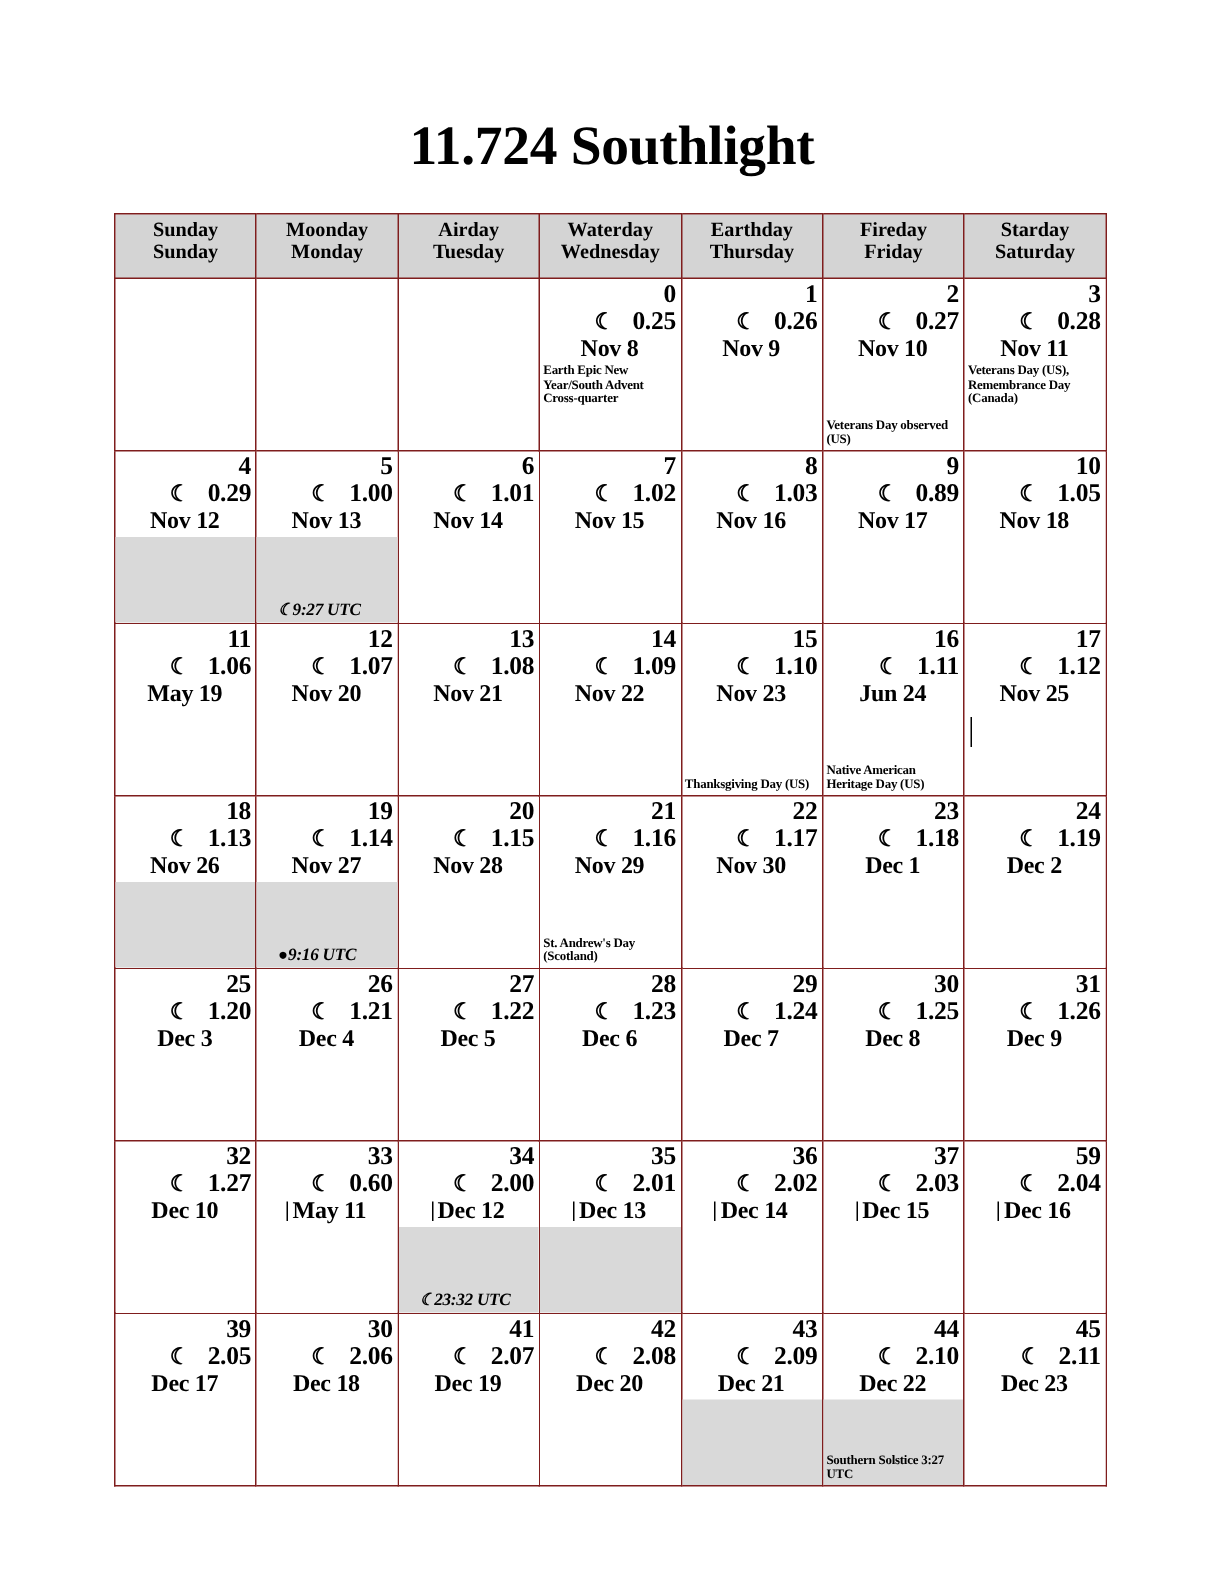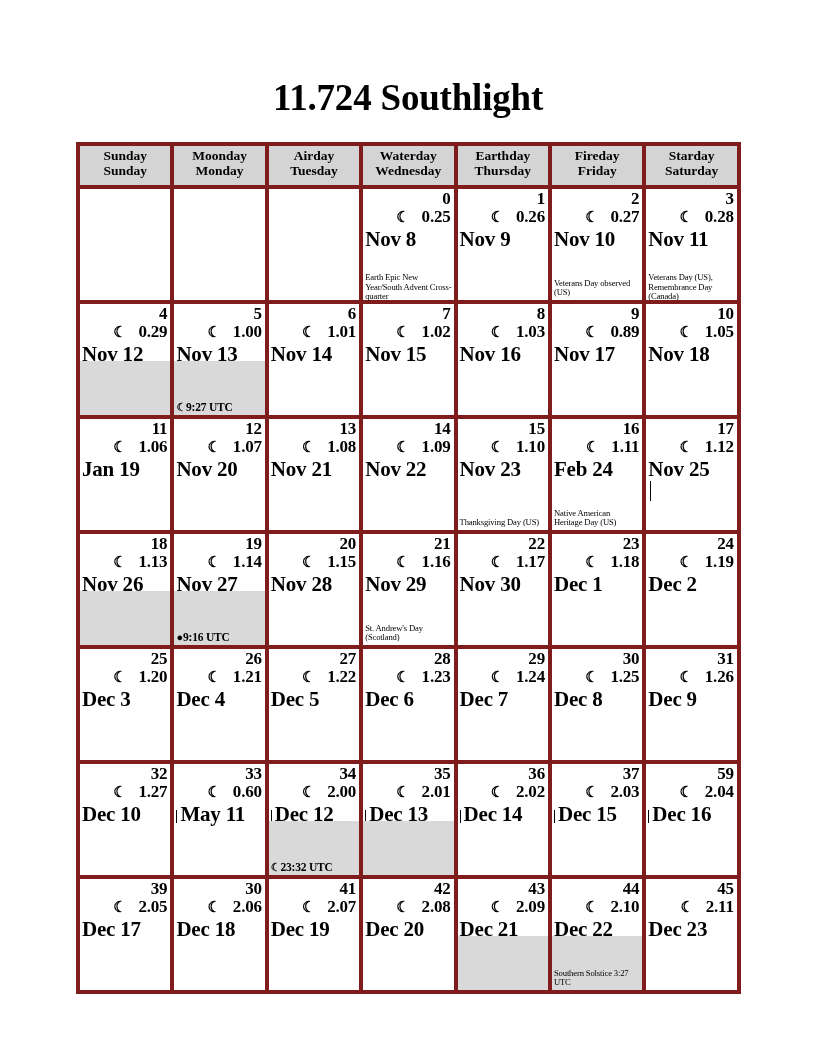--- a/index.html
+++ b/index.html
@@ -39,21 +39,21 @@
   }
   table.cal {
     border-collapse: collapse;
     table-layout: fixed;
     width: 661px;
     border: 1.5px solid #000;
   }
   table.cal col { width: 94.4px; }
   table.cal th,
   table.cal td {
-    border: 4px solid #7f1d1d;
+    border: 1px solid #7f1d1d;
     vertical-align: top;
     padding: 0;
     box-sizing: border-box;
   }
   table.cal th {
     background: #d4d4d4;
     height: 43px;
     text-align: center;
     font-size: 13.5px;
     font-weight: bold;
@@ -92,70 +92,70 @@
     padding: 1px 3px 0 2px;
     line-height: 1.05;
     letter-spacing: -0.2px;
   }
   .phase-glyph {
     font-size: 15px;
     margin-right: 12px;
     line-height: 1;
   }
   .greg {
-    text-align: left;
-    font-size: 21px;
+    text-align: center;
+    font-size: 16px;
     font-weight: bold;
     line-height: 1.05;
     padding: 2px 3px 0 2px;
     letter-spacing: -0.2px;
     white-space: nowrap;
   }
   .greg .tick {
     display: inline-block;
     border-left: 1.6px solid #000;
     height: 13px;
     vertical-align: -2px;
     margin-right: 3px;
   }
   .note {
     position: absolute;
     left: 1px;
     right: 1px;
     bottom: 1px;
     font-size: 8.6px;
-    font-weight: normal;
+    font-weight: bold;
     line-height: 1.12;
     letter-spacing: -0.15px;
     padding: 0 1px 1px 1px;
     word-wrap: break-word;
-    margin-top: 28px;
   }
   .note.top {
     bottom: auto;
     top: 56px;
   }
   .shade-band {
     position: absolute;
     left: 0;
     right: 0;
     top: 57px;
     bottom: 0;
     background: #d9d9d9;
   }
   .moonnote {
     position: absolute;
-    left: 2px;
+    left: 14px;
     bottom: 2px;
     font-size: 11.5px;
     font-weight: bold;
     line-height: 1;
     letter-spacing: -0.2px;
     white-space: nowrap;
     z-index: 2;
+    font-style: italic;
   }
   .moonnote .g { font-size: 11px; }
   .moonnote .gfull { font-size: 11px; letter-spacing: 0; }
   .stroke-mark {
     position: absolute;
     left: 4px;
     top: 62px;
     width: 0;
     height: 20px;
     border-left: 1.6px solid #000;
@@ -336,21 +336,21 @@
             </td>
           </tr>
           <tr>
             <td class="daycell">
               <div class="cell-inner">
                 <div class="daynum">11</div>
                 <div class="phase-row">
                   <span class="phase-glyph">☾</span>
                   <span>1.06</span>
                 </div>
-                <div class="greg"><span>Jan 19</span></div>
+                <div class="greg"><span>May 19</span></div>
               </div>
             </td>
             <td class="daycell">
               <div class="cell-inner">
                 <div class="daynum">12</div>
                 <div class="phase-row">
                   <span class="phase-glyph">☾</span>
                   <span>1.07</span>
                 </div>
                 <div class="greg"><span>Nov 20</span></div>
@@ -387,21 +387,21 @@
                 <div class="note">Thanksgiving Day (US)</div>
               </div>
             </td>
             <td class="daycell">
               <div class="cell-inner">
                 <div class="daynum">16</div>
                 <div class="phase-row">
                   <span class="phase-glyph">☾</span>
                   <span>1.11</span>
                 </div>
-                <div class="greg"><span>Feb 24</span></div>
+                <div class="greg"><span>Jun 24</span></div>
                 <div class="note">Native American Heritage Day (US)</div>
               </div>
             </td>
             <td class="daycell">
               <div class="cell-inner">
                 <div class="daynum">17</div>
                 <div class="phase-row">
                   <span class="phase-glyph">☾</span>
                   <span>1.12</span>
                 </div>

